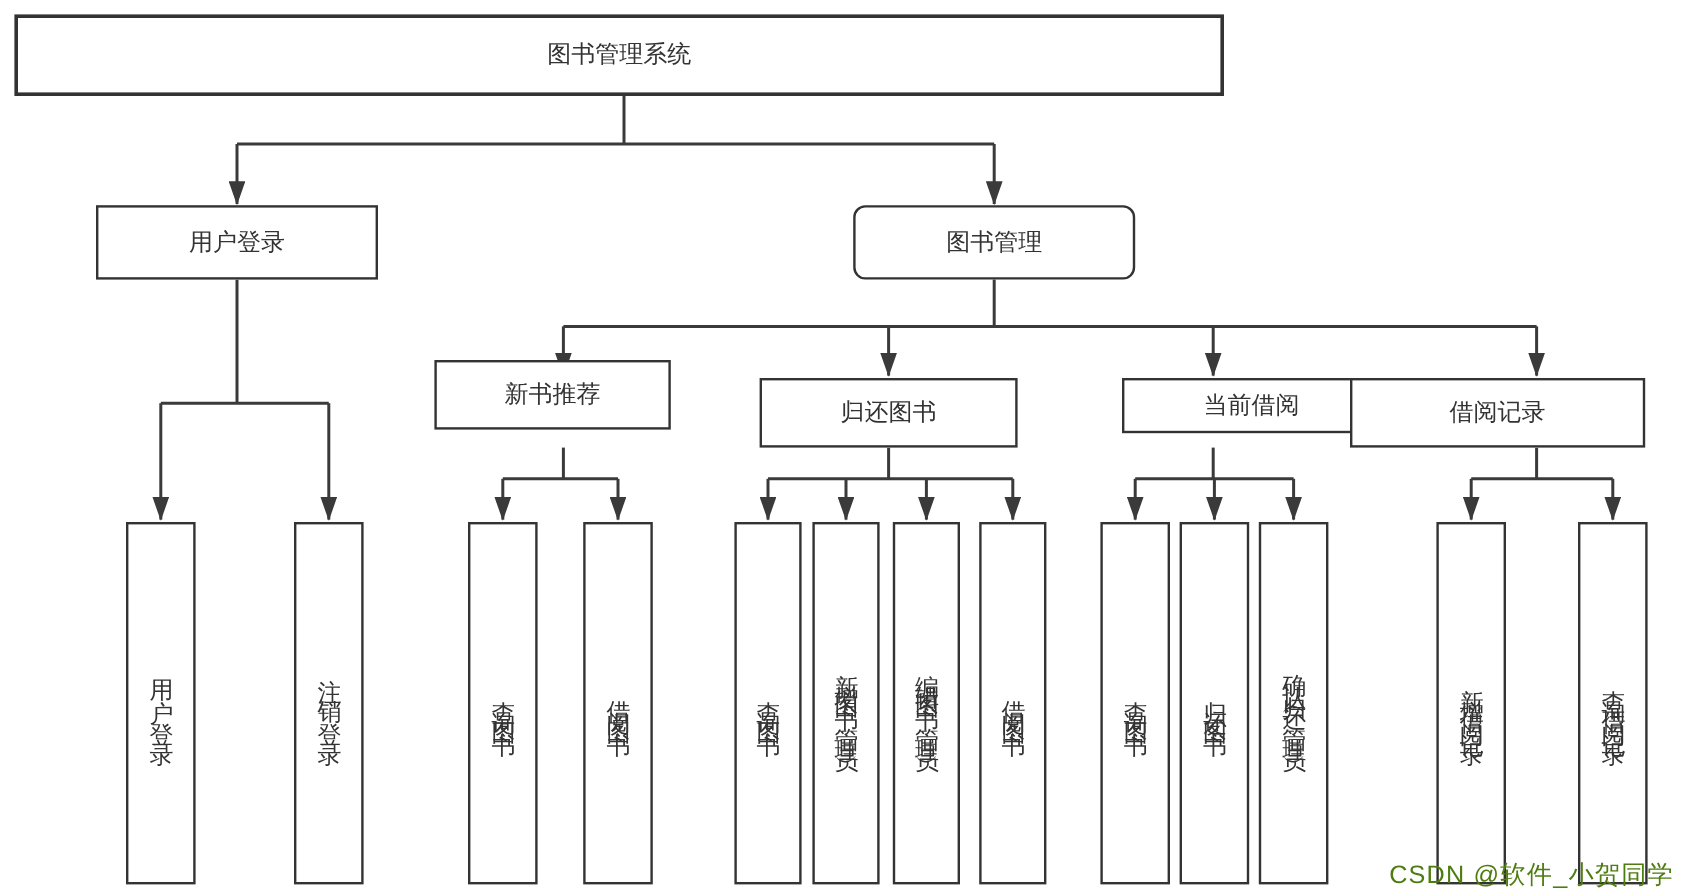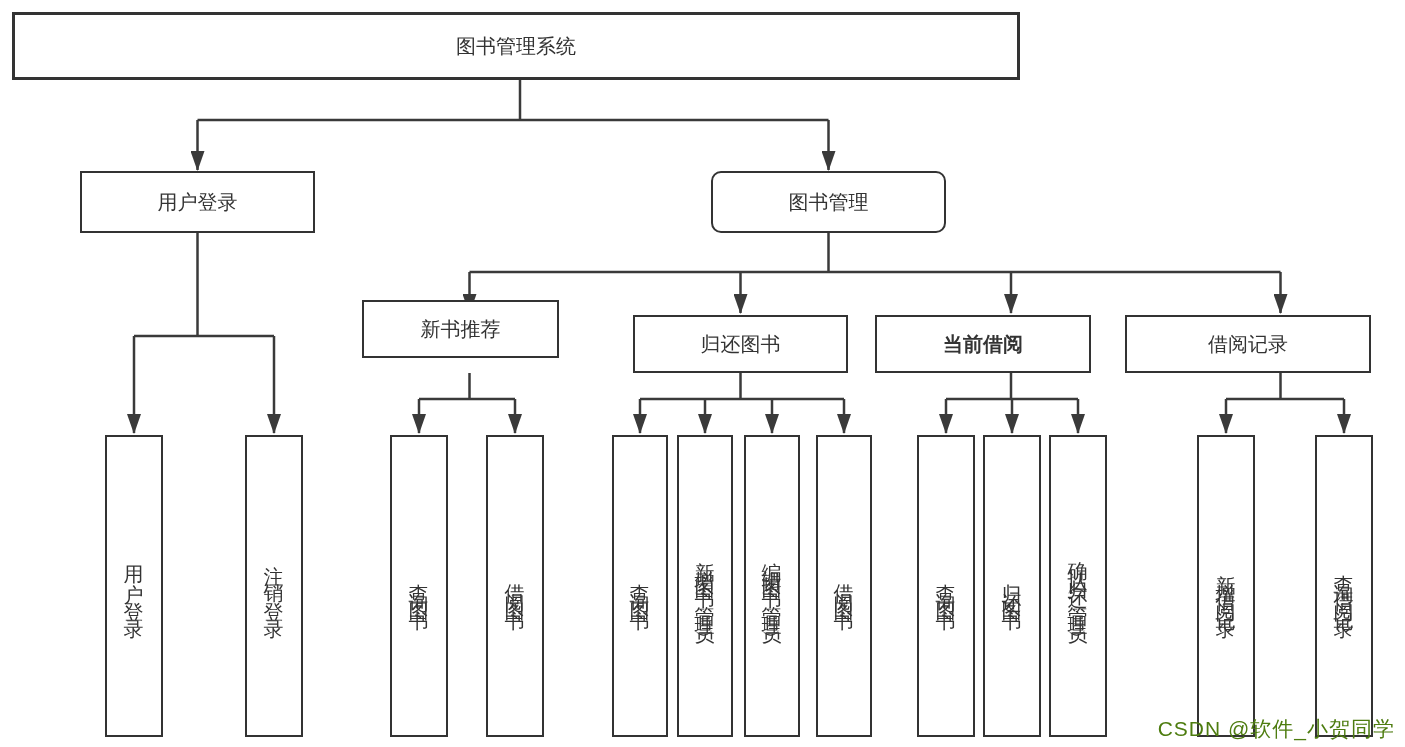--- a/index.html
+++ b/index.html
@@ -137,21 +137,21 @@
   <div class="node" style="left:711px; top:171px; width:235px; height:62px;border-radius:10px;">
     <span>图书管理</span>
   </div>
 
   <div class="node" style="left:362px; top:300px; width:197px; height:58px;">
     <span>新书推荐</span>
   </div>
   <div class="node" style="left:633px; top:315px; width:215px; height:58px;">
     <span>归还图书</span>
   </div>
-  <div class="node" style="left:875px; top:315px; width:216px; height:58px;font-weight:bold;">
+  <div class="node" style="left:935px; top:315px; width:216px; height:46px;">
     <span>当前借阅</span>
   </div>
   <div class="node" style="left:1125px; top:315px; width:246px; height:58px;">
     <span>借阅记录</span>
   </div>
 
   <div class="node vnode wide-pitch" style="left:105px; top:435px; width:58px; height:302px;">
     <span>用户登录</span>
   </div>
   <div class="node vnode wide-pitch" style="left:245px; top:435px; width:58px; height:302px;">

